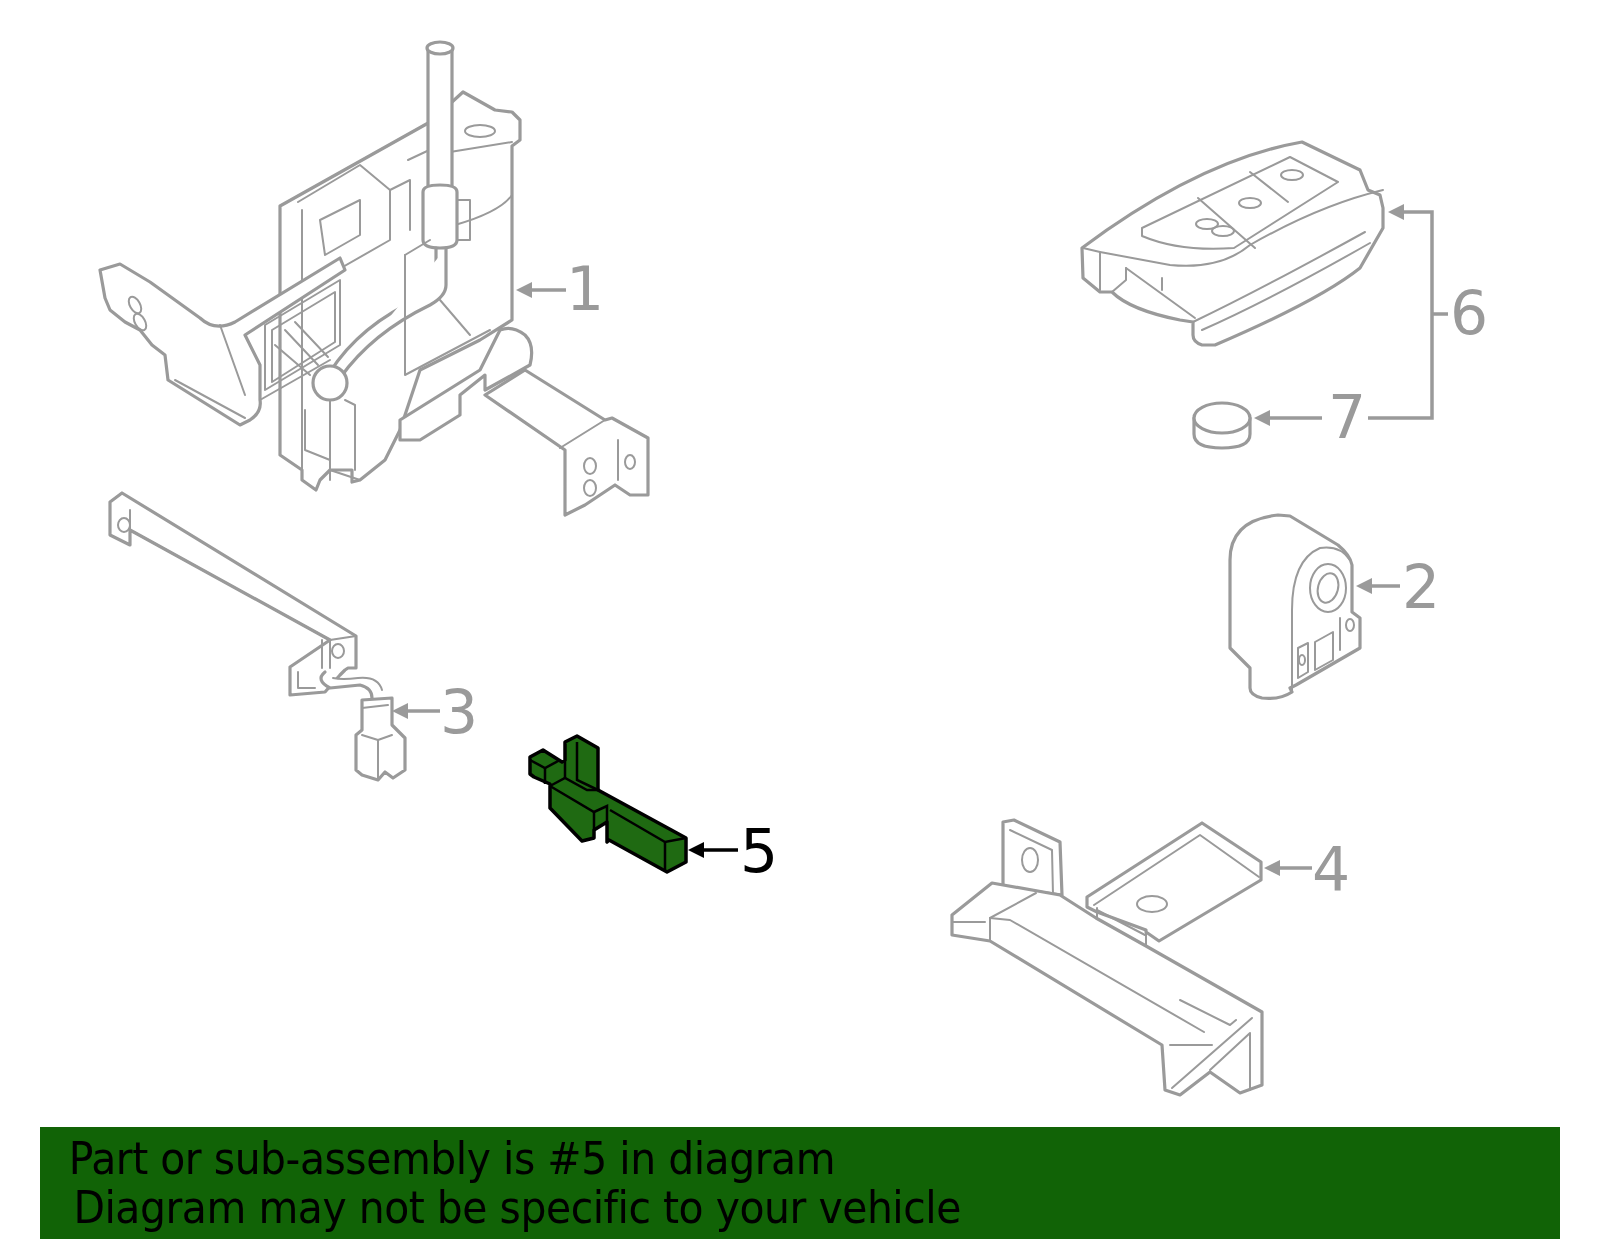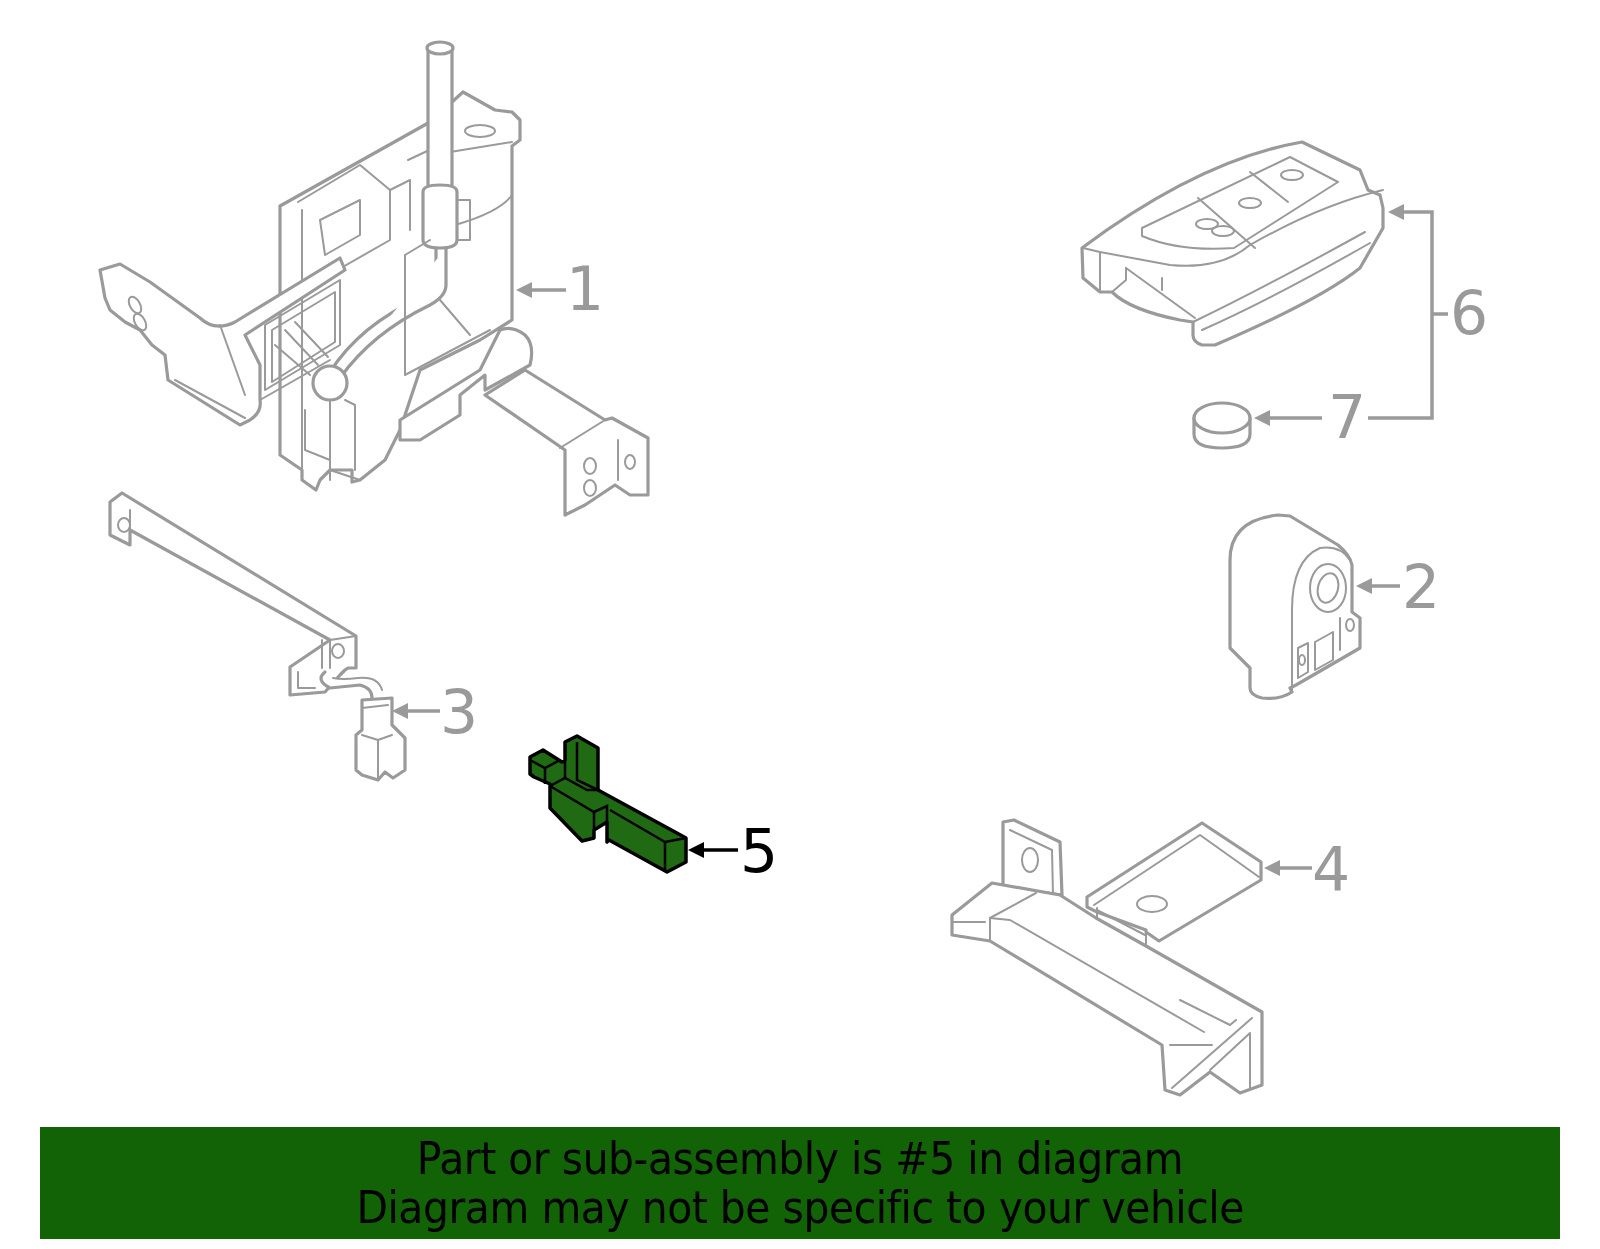--- a/index.html
+++ b/index.html
@@ -8,21 +8,21 @@
   .part { fill: #ffffff; stroke: #9a9a9a; stroke-width: 3.2; stroke-linejoin: round; stroke-linecap: round; }
   .detail { fill: none; stroke: #9a9a9a; stroke-width: 2; stroke-linejoin: round; stroke-linecap: round; }
   .hl { fill: #1f6a12; stroke: #000000; stroke-width: 3.5; stroke-linejoin: round; }
   .hl-line { fill: none; stroke: #000000; stroke-width: 2.5; }
   .leader { fill: none; stroke: #9a9a9a; stroke-width: 3.5; }
   .leader-hl { fill: none; stroke: #000000; stroke-width: 3.5; }
   .arrow { fill: #9a9a9a; }
   .arrow-hl { fill: #000000; }
   .callout { font-family: "DejaVu Sans", sans-serif; font-size: 60px; fill: #9a9a9a; }
   .callout-hl { font-family: "DejaVu Sans", sans-serif; font-size: 60px; fill: #000000; }
-  #banner { position: absolute; left: 40px; top: 1127px; width: 1520px; height: 112px; background: #116306; display: flex; flex-direction: column; align-items: center; justify-content: center; }
+  #banner { position: absolute; left: 40px; top: 1127px; width: 1520px; height: 112px; background: #116306; display: flex; flex-direction: column; align-items: flex-start; justify-content: center; }
   .banner-line { font-family: "DejaVu Sans", sans-serif; font-size: 44px; line-height: 49px; color: #000000; white-space: nowrap; letter-spacing: -0.5px; transform: scaleX(0.93); }
 </style>
 </head>
 <body>
 
 <svg id="diagram" viewBox="0 0 1600 1249" xmlns="http://www.w3.org/2000/svg">
 
   <g>
 
     <path class="part" d="M280,206 L430,122 L463,92 L495,110 L512,112 L520,120 L520,140 L512,146 L512,320 L480,340 L420,370 L400,430 L385,460 L360,480 L352,482 L352,470 L330,470 L320,480 L316,490 L302,480 L302,470 L280,455 Z"></path>

